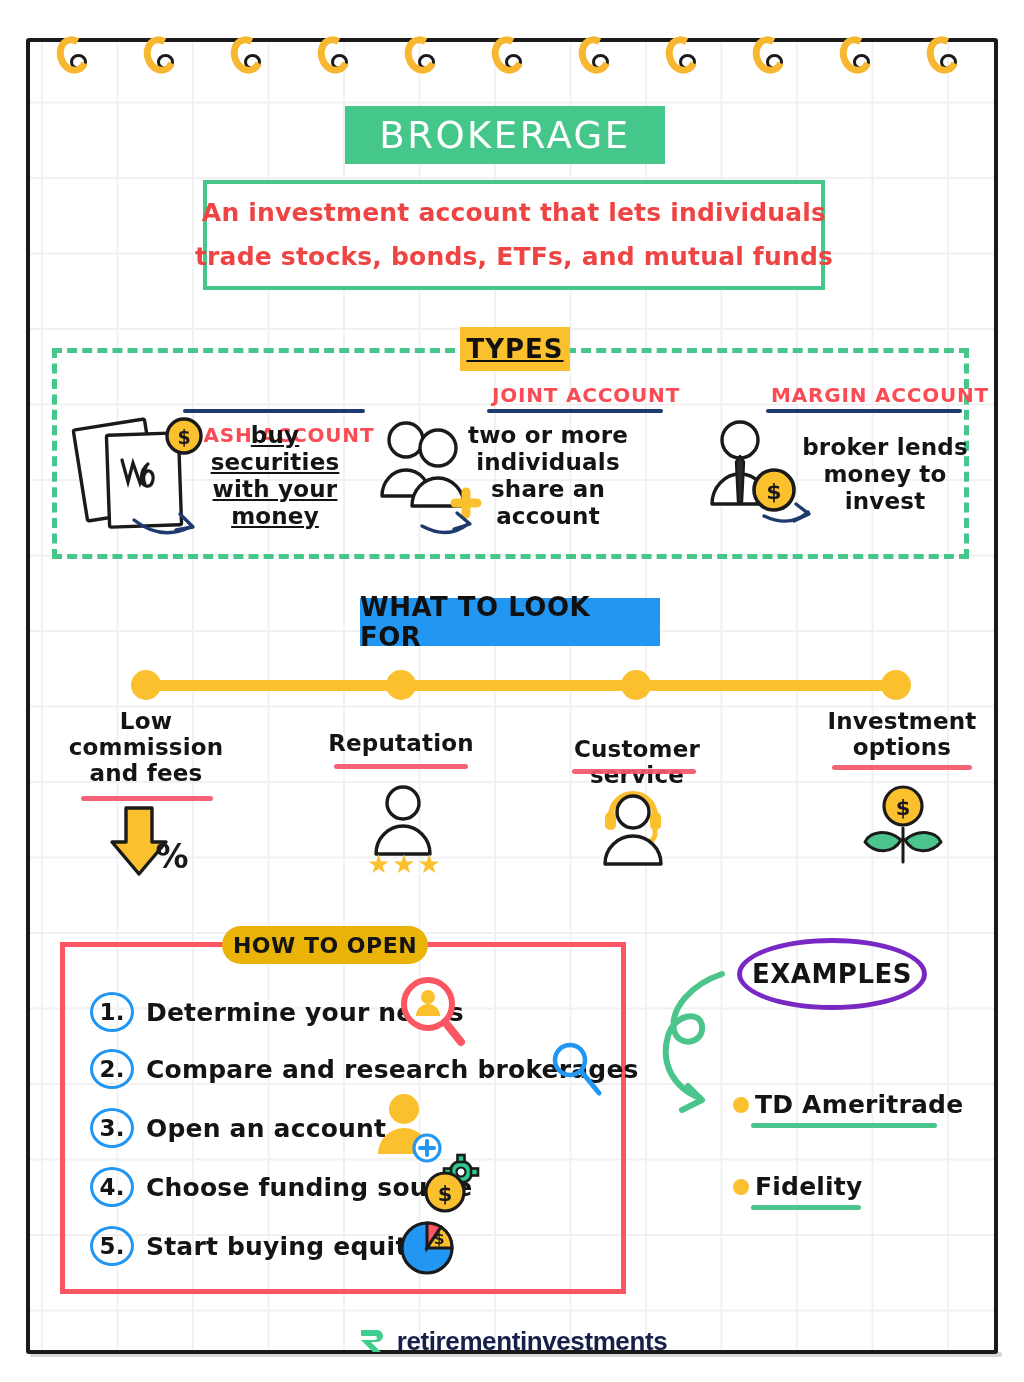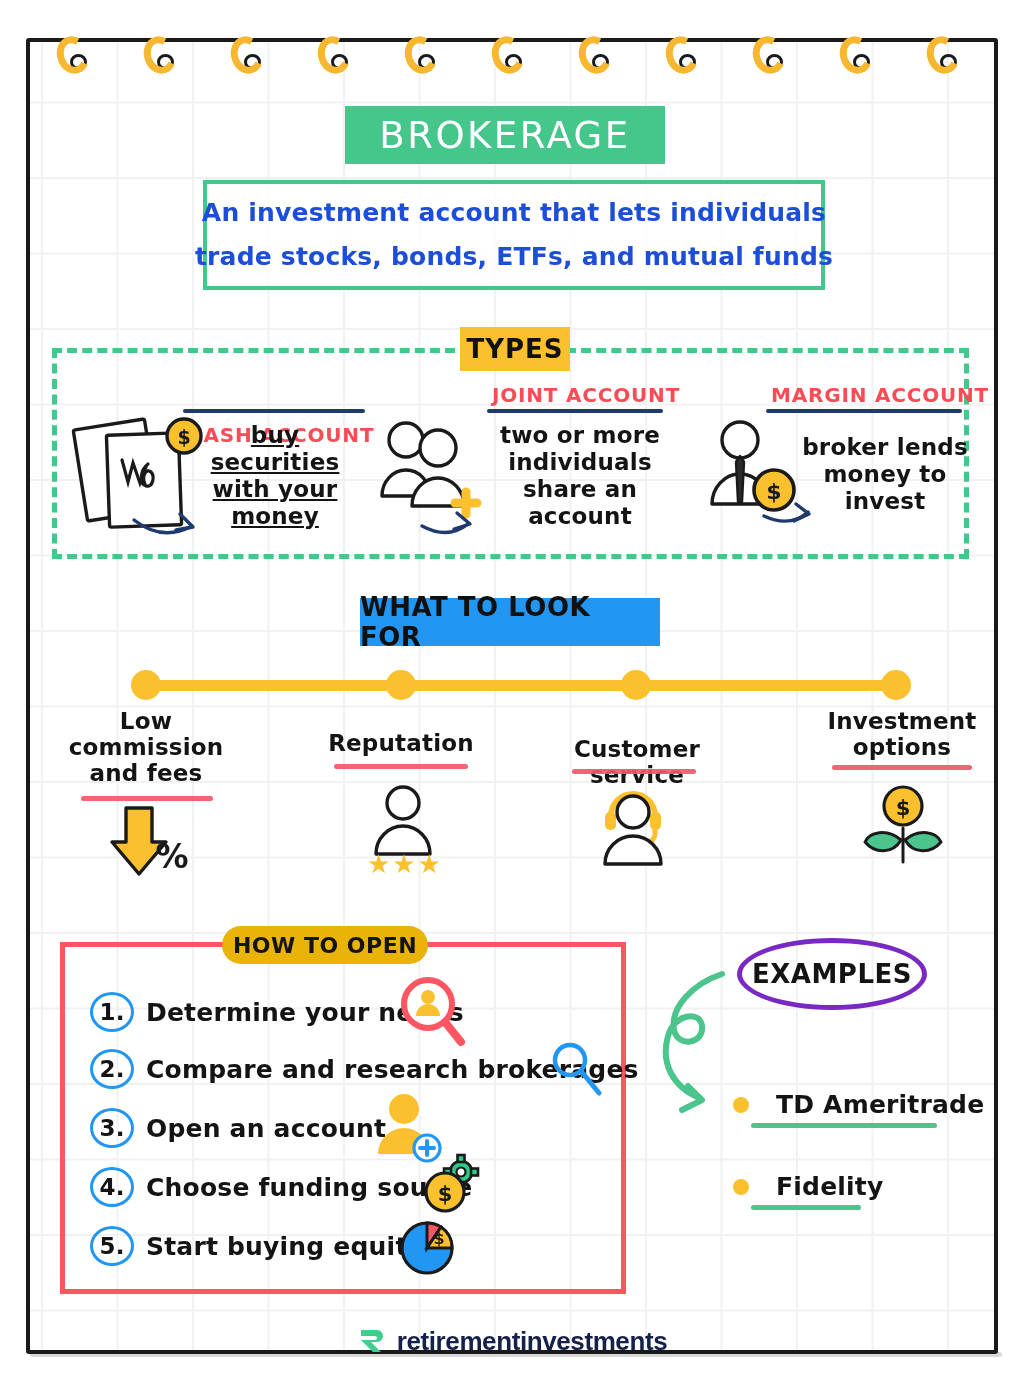--- a/index.html
+++ b/index.html
@@ -81,35 +81,36 @@
   #subtitle-box {
     position: absolute;
     left: 203px; top: 180px;
     width: 622px; height: 110px;
     border: 4px solid #45c68a;
     display: flex; flex-direction: column;
     align-items: center; justify-content: center;
     background: rgba(255,255,255,0.85);
   }
   #subtitle-box .line {
-    color: #1d4ed8;
+    color: #ef4444;
     font-size: 25px;
     font-weight: 600;
     line-height: 44px;
     white-space: nowrap;
   }
 
   
   .chip-yellow {
     position: absolute;
     background: #fbc02d;
     display: flex; align-items: center; justify-content: center;
     color: #111111;
     font-size: 26px; font-weight: 600; letter-spacing: 1px;
     z-index: 6;
+    text-decoration: underline;
   }
   .chip-blue {
     position: absolute;
     background: #2196f3;
     display: flex; align-items: center; justify-content: center;
     color: #101010;
     font-size: 26px; font-weight: 600; letter-spacing: 0.5px;
     z-index: 6;
   }
   #types-chip { left: 460px; top: 327px; width: 110px; height: 44px; }
@@ -192,21 +193,21 @@
     border: 5px solid #7a28c4; border-radius: 50%;
     display: flex; align-items: center; justify-content: center;
     color: #141414; font-size: 26px; font-weight: 600; letter-spacing: .5px;
   }
   .ex-item { position: absolute; display: flex; align-items: center; }
   .ex-bullet {
     width: 16px; height: 16px; border-radius: 50%;
     background: #fbc02d; flex: 0 0 16px;
   }
   .ex-label {
-    margin-left: 27px;
+    margin-left: 6px;
     color: #141414; font-size: 25px; font-weight: 600;
     white-space: nowrap;
   }
   .ex-rule {
     position: absolute; height: 5px;
     background: #4bc58c; border-radius: 3px;
   }
 
   
   #footer {
@@ -309,21 +310,21 @@
       <path d="M76 56 c-8 6 -9 20 -2 22 c7 2 9 -10 5 -14 c-4 -4 -10 3 -6 12" fill="none" stroke="#1a1a1a" stroke-width="3.2" stroke-linecap="round"></path>
       <circle cx="112" cy="28" r="17" fill="#fbc02d" stroke="#1a1a1a" stroke-width="3.4"></circle>
       <text x="112" y="36" font-family="DejaVu Sans, sans-serif" font-size="19" font-weight="700" fill="#1a1a1a" text-anchor="middle">$</text>
       <path d="M62 112 q28 22 58 6" fill="none" stroke="#1f3a6e" stroke-width="3.4" stroke-linecap="round"></path>
       <path d="M108 106 l13 13 -17 3" fill="none" stroke="#1f3a6e" stroke-width="3.4" stroke-linecap="round" stroke-linejoin="round"></path>
     </svg>
   </div>
 
   <div class="type-head hand" style="left:492px; top:383px;">JOINT ACCOUNT</div>
   <div class="type-rule" style="left:487px; top:409px; width:176px;"></div>
-  <div class="type-body hand" style="left:490px; top:422px; width:180px;">
+  <div class="type-body hand" style="left:458px; top:422px; width:180px;">
     <div>two or more</div>
     <div>individuals</div>
     <div>share an</div>
     <div>account</div>
   </div>
   <div class="abs" style="left:378px; top:416px;">
     <svg width="118" height="118" viewBox="0 0 118 118">
       <circle cx="28" cy="24" r="17" fill="#fff" stroke="#1a1a1a" stroke-width="3.4"></circle>
       <path d="M4 80 a24 26 0 0 1 48 0 z" fill="#fff" stroke="#1a1a1a" stroke-width="3.4" stroke-linejoin="round"></path>
       <circle cx="60" cy="32" r="18" fill="#fff" stroke="#1a1a1a" stroke-width="3.4"></circle>

